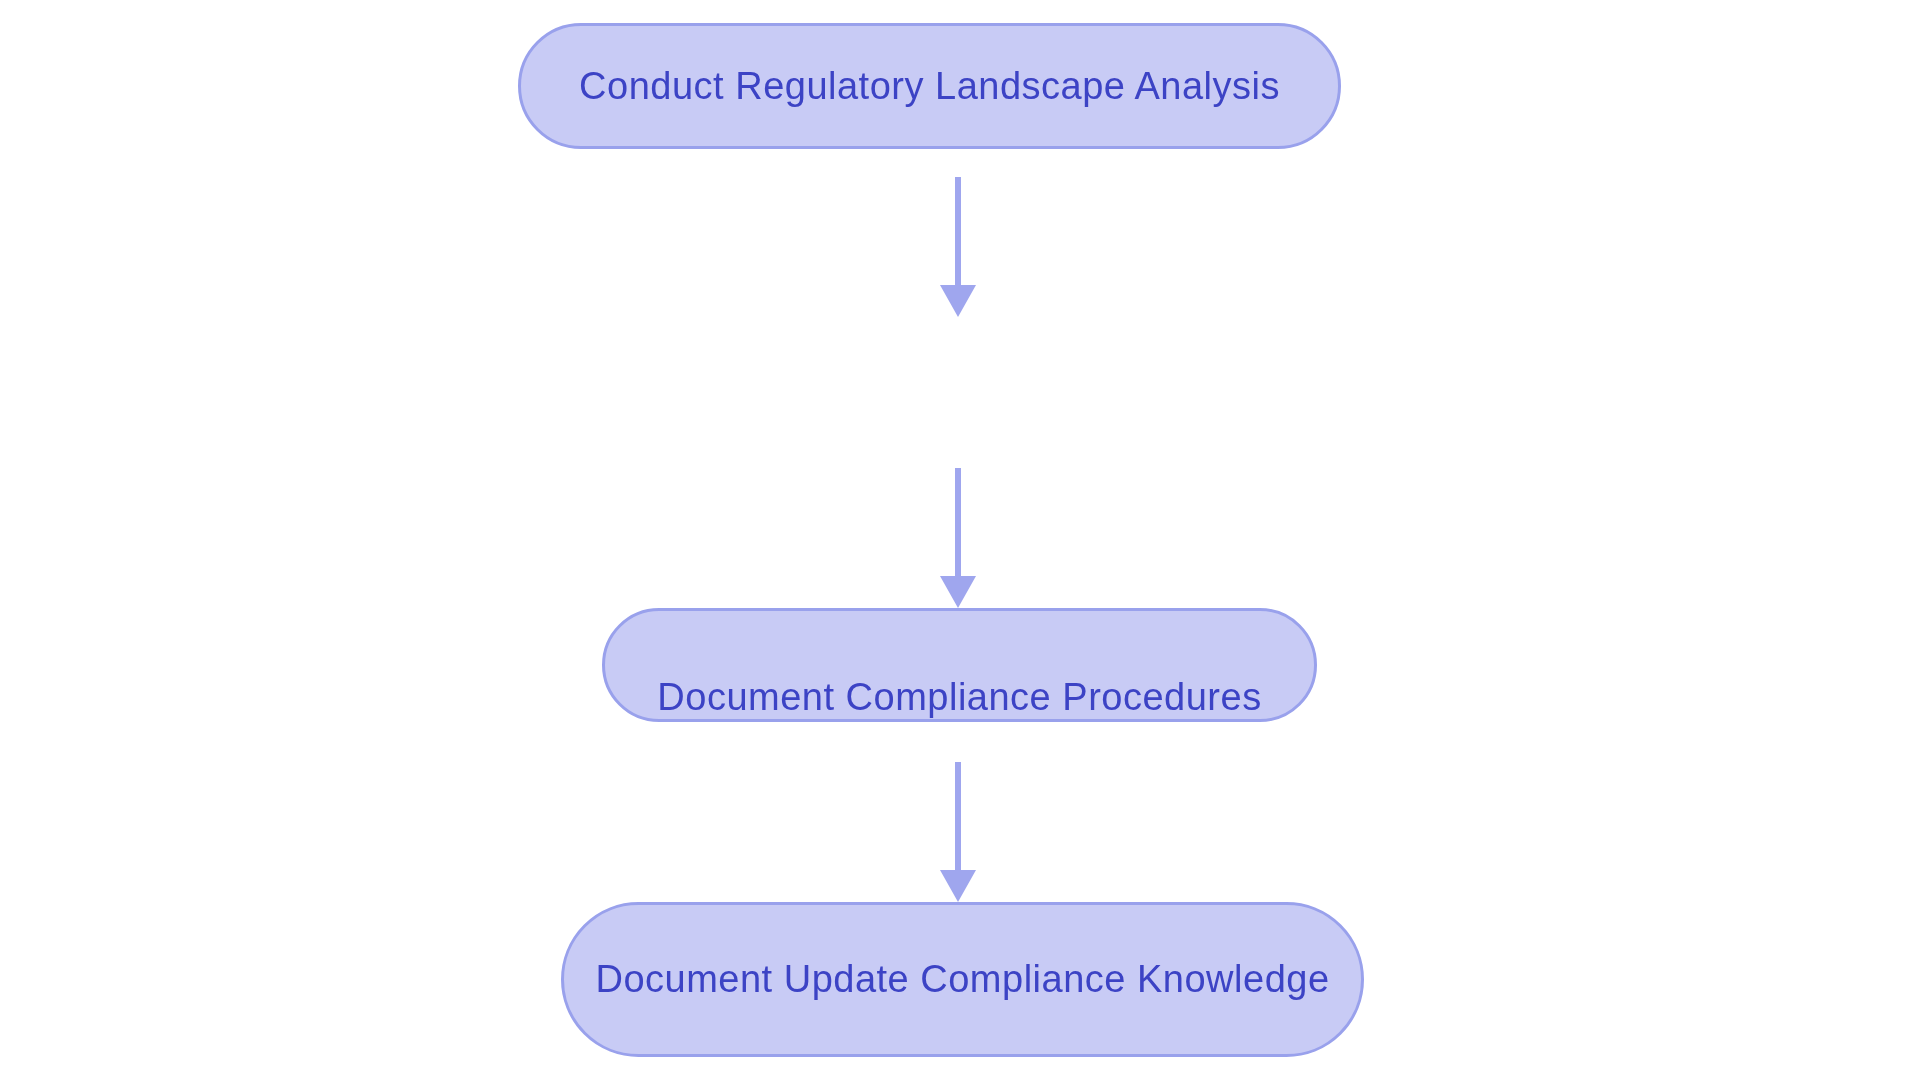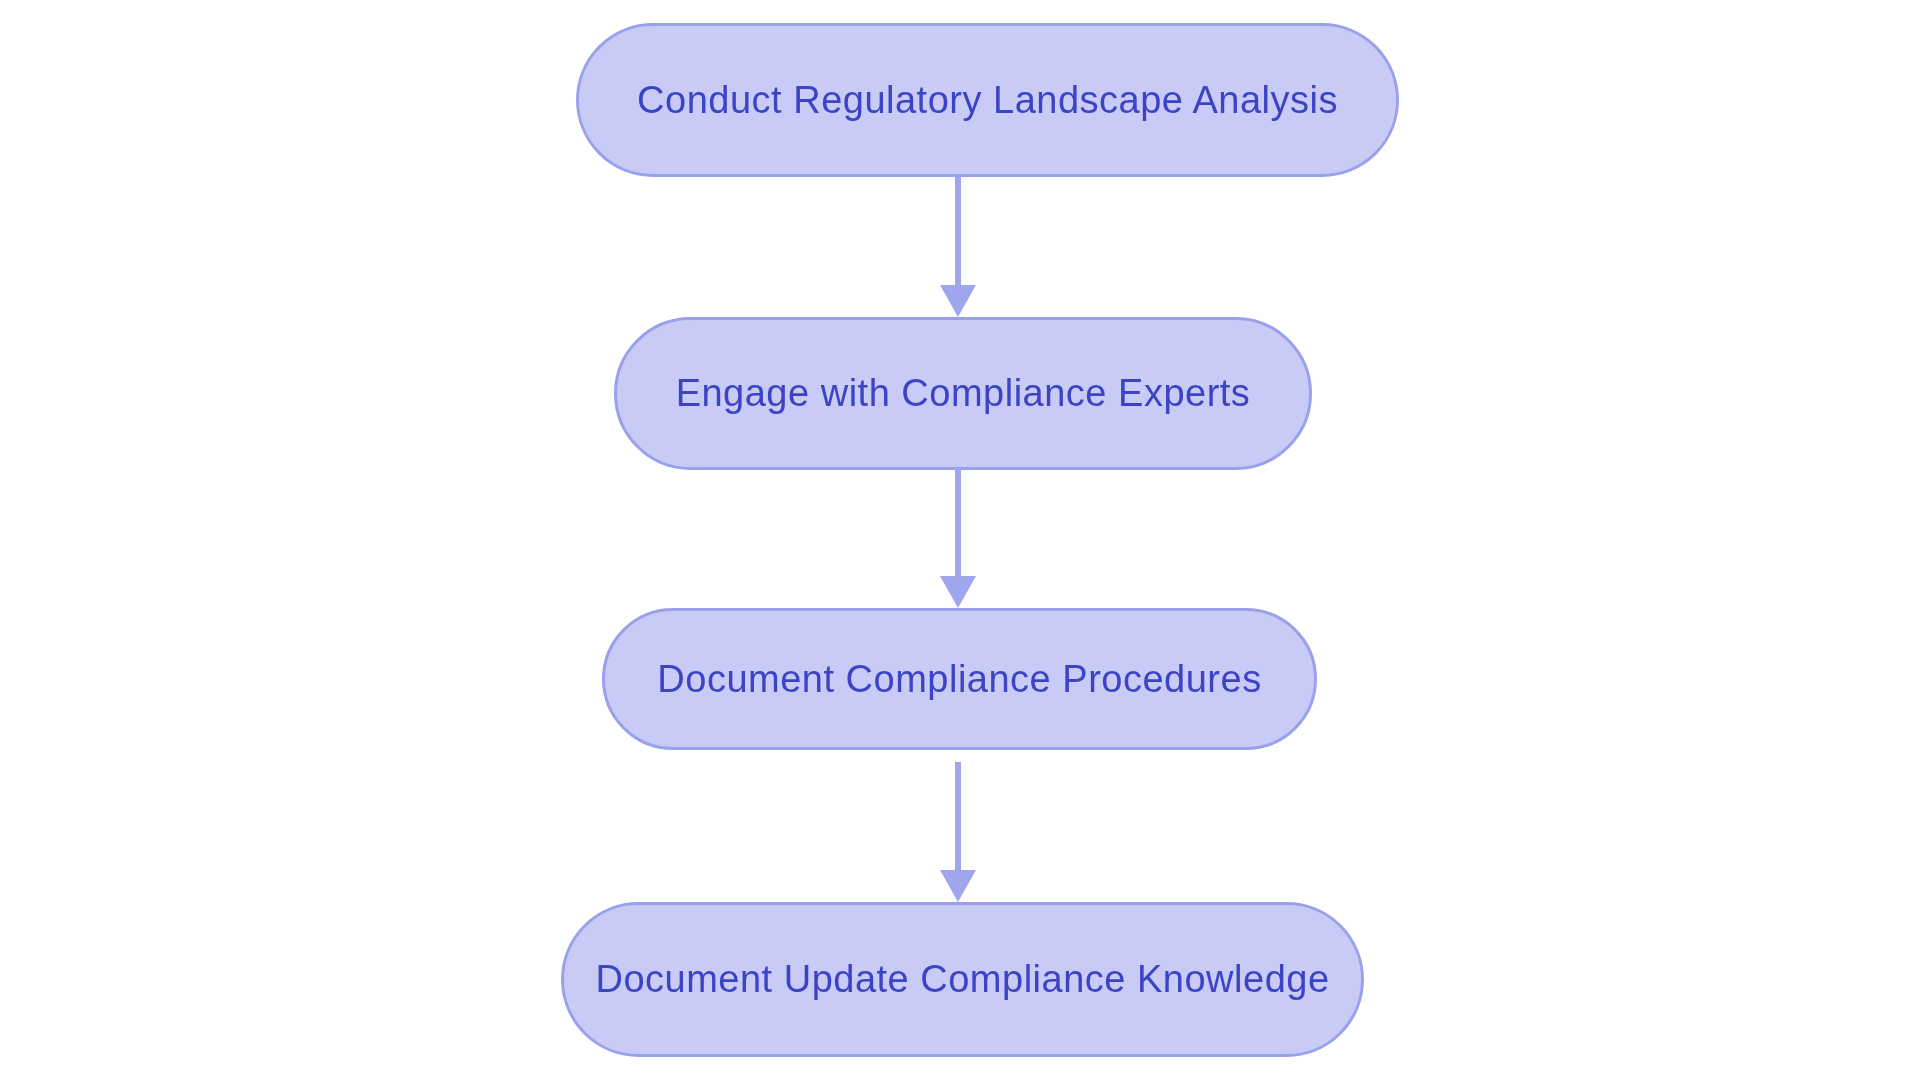--- a/index.html
+++ b/index.html
@@ -28,23 +28,23 @@
     justify-content: center;
     background: var(--node-fill);
     border: 3px solid var(--node-border);
     border-radius: 80px;
     color: var(--node-text);
     font-size: 38px;
     letter-spacing: 0.5px;
     text-align: center;
     white-space: nowrap;
   }
-  .node-1 { left: 576px; top: 23px;  width: 823px; height: 154px; }
+  .node-1 { left: 518px; top: 23px;  width: 823px; height: 126px; }
   .node-2 { left: 614px; top: 317px; width: 698px; height: 153px; }
-  .node-3 { left: 602px; top: 608px; width: 715px; height: 142px; }
+  .node-3 { left: 602px; top: 608px; width: 715px; height: 114px; align-items: flex-end; }
   .node-4 { left: 561px; top: 902px; width: 803px; height: 155px; }
   .arrow {
     position: absolute;
     width: 40px;
     height: 140px;
     left: 938px;
   }
   .arrow-1 { top: 177px; }
   .arrow-2 { top: 468px; }
   .arrow-3 { top: 762px; }
@@ -61,23 +61,20 @@
     <span>Conduct Regulatory Landscape Analysis</span>
   </div>
 
   <div class="arrow arrow-1">
     <svg viewBox="0 0 40 140" preserveAspectRatio="none" aria-hidden="true">
       <rect class="shaft" x="17" y="0" width="6" height="112"></rect>
       <polygon class="head" points="2,108 38,108 20,140"></polygon>
     </svg>
   </div>
 
-  <div class="node node-2">
-    <span>Engage with Compliance Experts</span>
-  </div>
 
   <div class="arrow arrow-2">
     <svg viewBox="0 0 40 140" preserveAspectRatio="none" aria-hidden="true">
       <rect class="shaft" x="17" y="0" width="6" height="112"></rect>
       <polygon class="head" points="2,108 38,108 20,140"></polygon>
     </svg>
   </div>
 
   <div class="node node-3">
     <span>Document Compliance Procedures</span>

